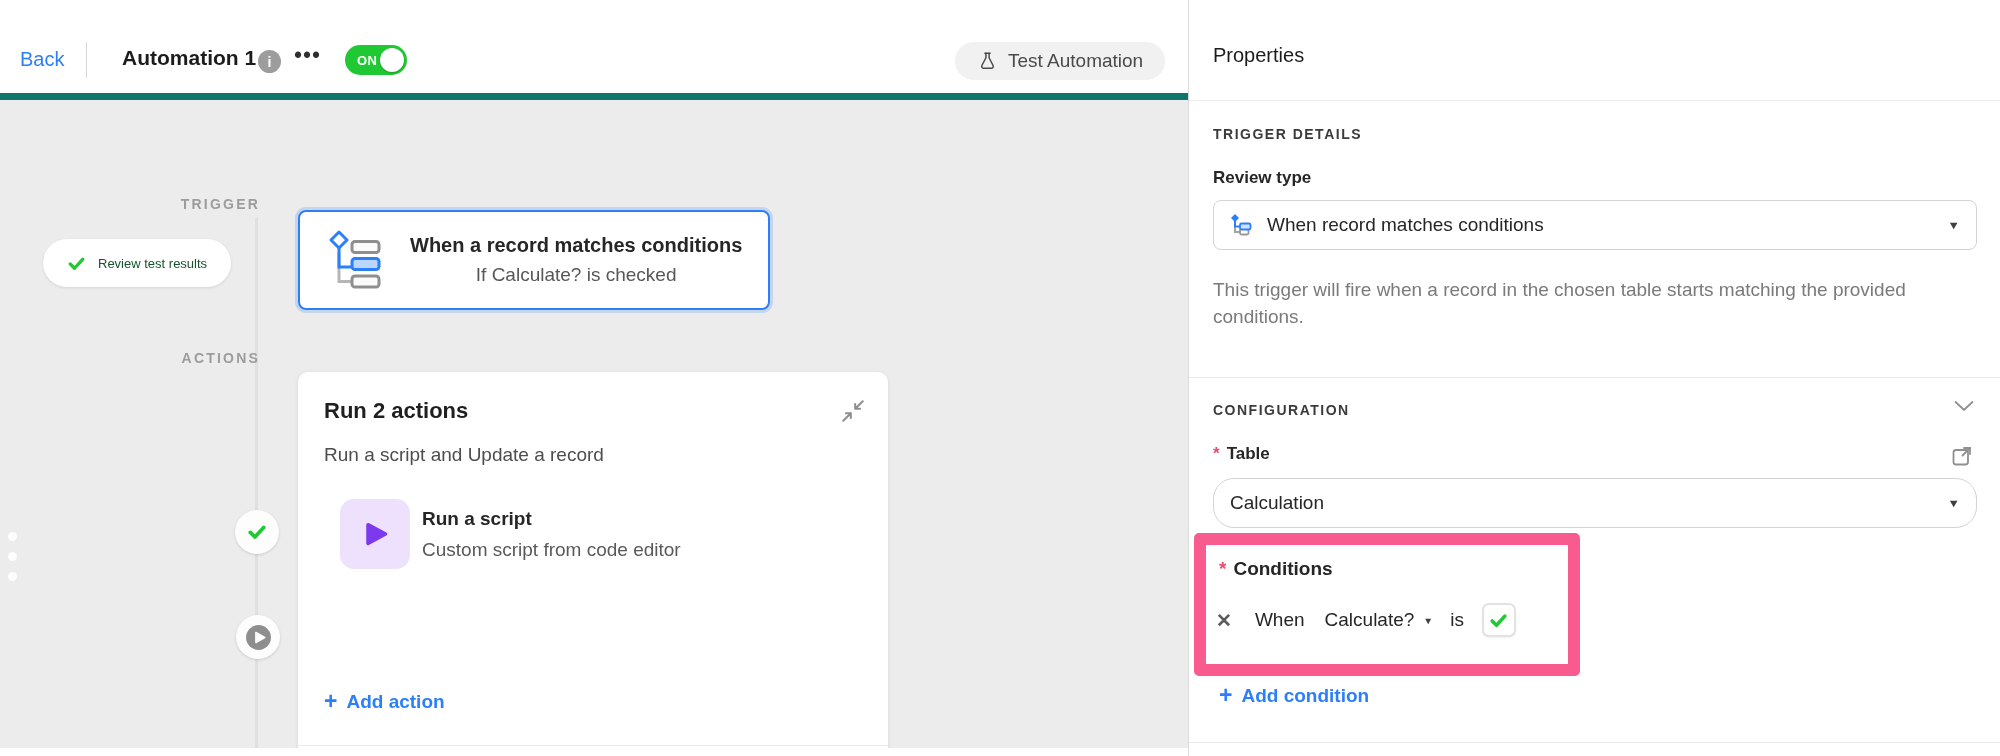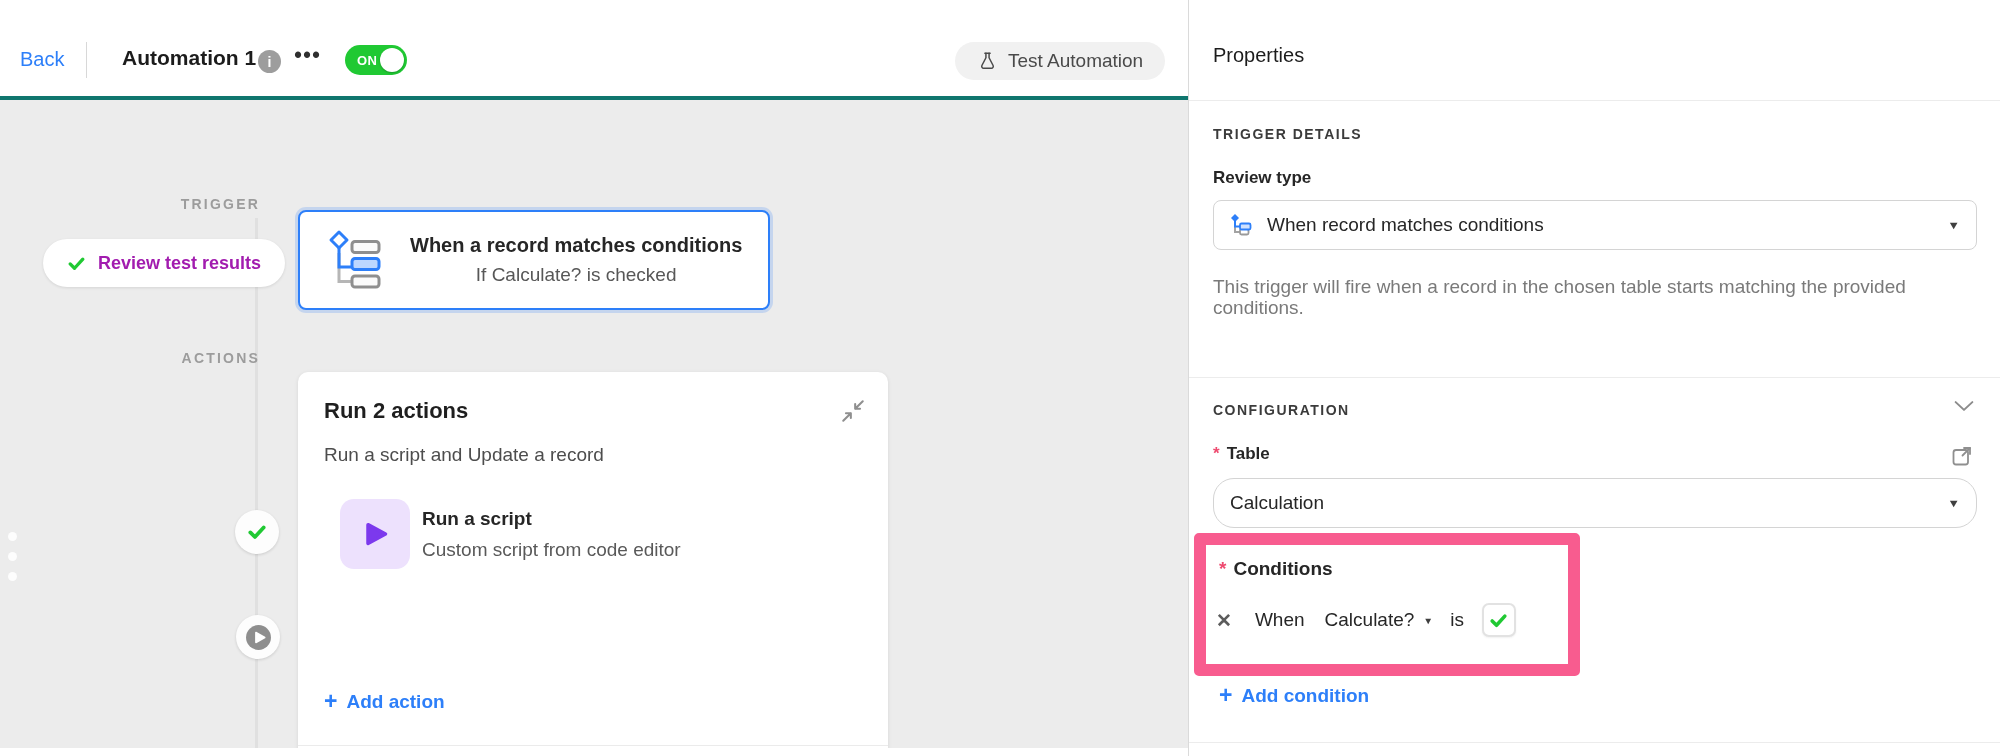--- a/index.html
+++ b/index.html
@@ -1,37 +1,37 @@
 <!DOCTYPE html>
 <html><head>
 <meta charset="utf-8">
 <style>
   * { box-sizing: border-box; margin: 0; padding: 0; }
   html, body { width: 2000px; height: 756px; overflow: hidden; }
   body { font-family: "Liberation Sans", sans-serif; background: #ffffff; position: relative; color: #262626; }
 
   
-  .topbar { position: absolute; left: 0; top: 0; width: 2000px; height: 100px; background: #fff; border-bottom: 4px solid #0f766e; z-index: 3; }
+  .topbar { position: absolute; left: 0; top: 0; width: 2000px; height: 100px; background: #fff; border-bottom: 7px solid #0f766e; z-index: 3; }
   .back { position: absolute; left: 20px; top: 48px; font-size: 20px; font-weight: 500; color: #2d7ff9; cursor: pointer; }
   .tb-divider { position: absolute; left: 86px; top: 42px; width: 1px; height: 36px; background: #d8d8d8; }
   .auto-title { position: absolute; left: 122px; top: 46px; font-size: 21px; font-weight: 700; color: #1c1c1c; }
   .info-icon { position: absolute; left: 258px; top: 50px; width: 23px; height: 23px; border-radius: 50%; background: #9d9d9d; color: #fff; font-size: 14px; font-weight: 700; display: flex; align-items: center; justify-content: center; cursor: pointer; }
   .dots { position: absolute; left: 294px; top: 42px; font-size: 23px; letter-spacing: 1px; color: #2f2f2f; cursor: pointer; }
   .toggle { position: absolute; left: 345px; top: 45px; width: 62px; height: 30px; border-radius: 15px; background: #20c933; cursor: pointer; }
   .toggle-label { position: absolute; left: 12px; top: 8px; font-size: 13px; font-weight: 700; color: #fff; letter-spacing: .5px; }
   .toggle-knob { position: absolute; right: 3px; top: 3px; width: 24px; height: 24px; border-radius: 50%; background: #fff; box-shadow: 0 1px 2px rgba(0,0,0,.25); }
   .test-btn { position: absolute; left: 955px; top: 42px; height: 38px; padding: 0 22px; border-radius: 19px; background: #f1f1f1; display: flex; align-items: center; gap: 10px; cursor: pointer; }
   .test-btn span { font-size: 19px; font-weight: 500; color: #4a4a4a; }
 
   
   .canvas { position: absolute; left: 0; top: 92px; width: 1188px; height: 656px; background: #ececec; overflow: hidden; }
   .section-label { position: absolute; left: 60px; width: 200px; text-align: right; font-size: 14px; font-weight: 700; letter-spacing: 2.2px; color: #9c9c9c; }
   .vline { position: absolute; left: 255px; top: 126px; width: 3px; height: 530px; background: #e0e0e0; }
   .pill { position: absolute; left: 43px; top: 147px; height: 48px; padding: 0 24px; border-radius: 24px; background: #fff; box-shadow: 0 1px 3px rgba(0,0,0,.10); display: flex; align-items: center; gap: 12px; cursor: pointer; z-index: 2; }
-  .pill span { font-size: 18px; font-weight: 700; color: #a21caf; }
+  .pill span { font-size: 13px; font-weight: 400; color: #14532d; }
 
   .trigger-card { position: absolute; left: 298px; top: 118px; width: 472px; height: 100px; background: #fff; border: 2px solid #2d7ff9; border-radius: 8px; box-shadow: 0 0 0 3px rgba(45,127,249,.20); display: flex; align-items: center; padding-left: 28px; gap: 26px; cursor: pointer; z-index: 2; text-align: center; }
   .tc-title { font-size: 20px; font-weight: 700; color: #262626; }
   .tc-sub { font-size: 19px; color: #575757; margin-top: 7px; }
 
   .actions-card { position: absolute; left: 298px; top: 280px; width: 590px; height: 380px; background: #fff; border-radius: 10px 10px 0 0; box-shadow: 0 1px 4px rgba(0,0,0,.09); z-index: 2; }
   .ac-title { position: absolute; left: 26px; top: 26px; font-size: 22px; font-weight: 700; color: #1f1f1f; }
   .collapse-icon { position: absolute; right: 22px; top: 26px; cursor: pointer; }
   .ac-sub { position: absolute; left: 26px; top: 72px; font-size: 19px; color: #4d4d4d; }
   .action-row { position: absolute; left: 42px; display: flex; align-items: center; gap: 12px; cursor: pointer; }
@@ -53,21 +53,21 @@
 
   
   .panel { position: absolute; left: 1188px; top: 0; width: 812px; height: 756px; background: #fff; border-left: 1px solid #dadada; z-index: 4; }
   .panel-title { position: absolute; left: 24px; top: 44px; font-size: 20px; font-weight: 500; color: #1c1c1c; }
   .pdiv { position: absolute; left: 0; width: 100%; height: 1px; background: #ececec; }
   .sec-label { position: absolute; left: 24px; font-size: 14px; font-weight: 700; letter-spacing: 1.5px; color: #3b3b3b; }
   .field-label { position: absolute; font-size: 17px; font-weight: 600; color: #262626; }
   .selectbox { position: absolute; left: 24px; width: 764px; height: 50px; background: #fff; border: 1px solid #d4d4d4; border-radius: 8px; display: flex; align-items: center; padding: 0 16px; gap: 13px; cursor: pointer; }
   .selectbox .sel-text { font-size: 19px; color: #262626; }
   .caret { margin-left: auto; font-size: 13px; color: #3f3f3f; transform: scaleY(.85); }
-  .desc { position: absolute; left: 24px; top: 276px; width: 778px; font-size: 19px; line-height: 21px; color: #7a7a7a; }
+  .desc { position: absolute; left: 24px; top: 276px; width: 778px; font-size: 19px; line-height: 27px; color: #7a7a7a; }
   .chevron { position: absolute; right: 26px; top: 400px; cursor: pointer; }
   .req-star { color: #ee4a6f; font-weight: 700; font-size: 17px; margin-right: 7px; }
   .open-icon { position: absolute; right: 26px; top: 444px; cursor: pointer; }
   .table-row { position: absolute; left: 24px; top: 444px; font-size: 17px; font-weight: 600; color: #262626; }
 
   .pinkbox { position: absolute; left: 5px; top: 533px; width: 386px; height: 143px; border: 12px solid #f85c8f; border-radius: 5px; background: #fff; }
   .cond-label { position: absolute; left: 13px; top: 13px; font-size: 19px; font-weight: 700; color: #262626; }
   .cond-row { position: absolute; left: 10px; top: 58px; display: flex; align-items: center; }
   .x-icon { font-size: 19px; color: #5c5c5c; font-weight: 700; cursor: pointer; }
   .cond-when { font-size: 19px; color: #262626; margin-left: 23px; }

